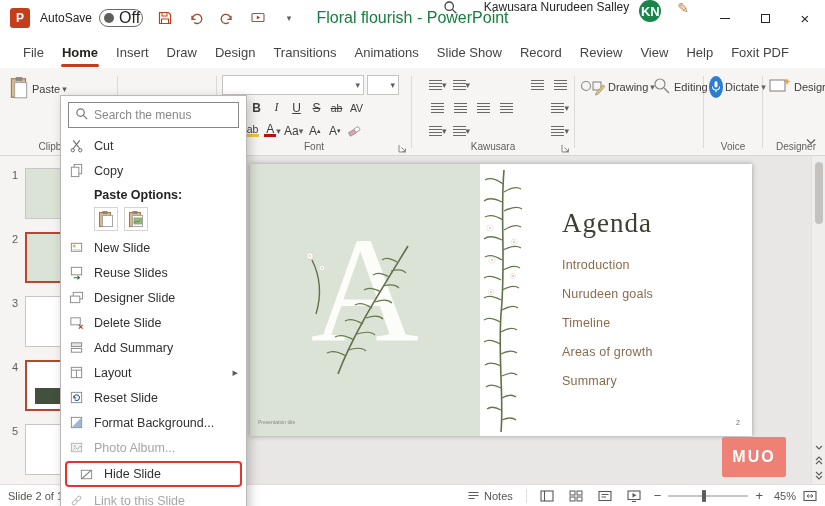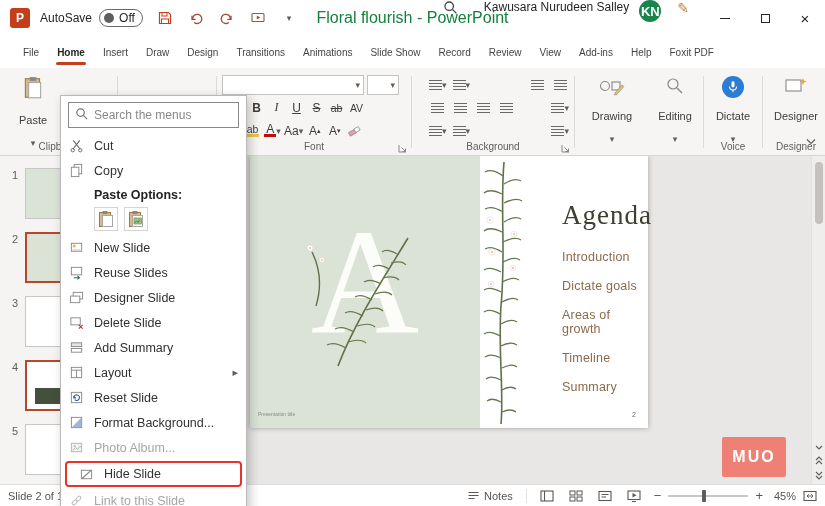--- a/index.html
+++ b/index.html
@@ -5,48 +5,48 @@
 *{margin:0;padding:0;box-sizing:border-box}
 html,body{width:825px;height:506px;overflow:hidden;font-family:"Liberation Sans",sans-serif;background:#e9e7e5;color:#3b3a39;font-size:12px}
 body{position:relative}
 
 
 .titlebar{position:absolute;top:0;left:0;right:0;height:36px;background:#fff;display:flex;align-items:center;padding-left:10px;z-index:6}
 .ppt-logo{width:20px;height:20px;border-radius:3px;background:#c43e1c;color:#fff;font-weight:bold;font-size:12px;display:flex;align-items:center;justify-content:center;flex:0 0 auto}
 .autosave{margin-left:10px;font-size:12px;color:#252423;white-space:nowrap}
 .toggle{margin-left:7px;width:44px;height:18px;border:1px solid #6b6966;border-radius:9px;display:flex;align-items:center;padding:0 4px;gap:5px;background:#fff;cursor:pointer}
 .toggle .knob{width:10px;height:10px;border-radius:50%;background:#605e5c;flex:0 0 auto}
-.toggle .state{font-size:12px;color:#252423}
+.toggle .state{font-size:16px;color:#252423}
 .qa{margin-left:13px;display:flex;align-items:center;justify-content:center;width:18px;height:22px}
 .chv{font-size:9px;color:#605e5c}
 .tb-title{position:absolute;left:50%;transform:translateX(-50%);font-size:16px;color:#15803d;white-space:nowrap}
 .tb-right{margin-left:auto;display:flex;align-items:flex-start;height:100%}
 .tb-search{margin-right:26px;display:flex;align-items:center}
 .user-name{font-size:12px;color:#252423;margin-right:10px;white-space:nowrap}
 .avatar{width:22px;height:22px;border-radius:50%;background:#19854d;color:#fff;font-size:13px;font-weight:bold;display:flex;align-items:center;justify-content:center}
 .pen-icon{margin:0 16px 0 16px;font-size:14px;color:#b97a35}
 .winbtn{width:40px;height:36px;display:flex;align-items:center;justify-content:center;color:#252423;cursor:pointer}
 .min-glyph{width:10px;height:1px;background:#252423;display:block}
 .max-glyph{width:9px;height:9px;border:1px solid #252423;display:block}
 .close-glyph{font-size:15px;line-height:1}
 
 
 .menubar{position:absolute;top:36px;left:0;right:0;height:32px;background:#fff;display:flex;align-items:center;padding-left:14px;z-index:6}
-.menu-item{padding:8px 9px;font-size:10px;color:#444;position:relative;cursor:pointer;white-space:nowrap}
+.menu-item{padding:8px 9px;font-size:13px;color:#444;position:relative;cursor:pointer;white-space:nowrap}
 .menu-item.active{color:#252423;font-weight:700}
 .menu-item.active::after{content:"";position:absolute;left:8px;right:8px;bottom:1px;height:3px;border-radius:2px;background:#c43e1c}
 
 
 .ribbon{position:absolute;top:68px;left:0;right:0;height:88px;background:#f7f5f3;border-bottom:1px solid #d8d5d2;display:flex;padding:3px 2px 0 4px;z-index:5}
 .rgroup{position:relative;height:100%;padding:2px 4px 16px;flex:0 0 auto}
 .glabel{position:absolute;bottom:3px;left:0;right:0;text-align:center;font-size:10px;color:#605e5c;white-space:nowrap}
 .launcher{position:absolute;bottom:4px;right:3px;display:block;width:9px;height:9px}
 .rdivider{width:1px;background:#ddd9d6;margin:5px 1px 7px;flex:0 0 auto}
 .rspacer{flex:0 0 auto}
-.bigbtn{display:flex;flex-direction:column;align-items:center;gap:12px;padding-top:3px;cursor:pointer;font-size:11px;color:#3f3d3b}
+.bigbtn{display:flex;flex-direction:row;align-items:center;gap:2px;padding-top:3px;cursor:pointer;font-size:11px;color:#3f3d3b}
 .f-row{display:flex;align-items:center;gap:3px;height:23px}
 .combo{height:20px;border:1px solid #c6c3c1;background:#fff;display:flex;align-items:center;justify-content:flex-end;padding:0 3px;color:#8a8886}
 .gbtn{min-width:17px;height:19px;display:flex;align-items:center;justify-content:center;font-size:12px;color:#3f3d3b;border-radius:2px;cursor:pointer}
 .gb-bold{font-weight:bold}
 .gb-italic{font-style:italic;font-family:"Liberation Serif",serif}
 .gb-underline{text-decoration:underline}
 .gb-strike{text-decoration:line-through}
 .gb-small{font-size:10.5px}
 .stack{display:flex;flex-direction:column;align-items:center;line-height:10px}
 .cbar{width:12px;height:3px;display:block}
@@ -60,21 +60,21 @@
 .thumb-num{width:14px;font-size:11px;color:#605e5c;text-align:right;padding-top:1px}
 .thumb-frame{width:132px;height:51px;background:#fff;border:1px solid #c8c6c4;position:relative;overflow:hidden}
 .thumb-frame.sel{border:2px solid #b7472a}
 .tf-1{background:#dbe2d6}
 .tf-1 .mini-letter{position:absolute;left:0;right:0;top:4px;text-align:center;font-family:"Liberation Serif",serif;font-size:26px;color:#fdfdfb}
 .tf-2{background:linear-gradient(to right,#dbe2d6 0 49%,#fff 49%)}
 .tf-4 .dark-patch{position:absolute;left:8px;bottom:5px;width:34px;height:16px;background:#44503e}
 
 
 .canvas{position:absolute;top:156px;left:180px;right:14px;bottom:22px;background:#e9e7e5;z-index:1}
-.slide{position:absolute;left:70px;top:0;width:398px;height:272px;background:#fff;box-shadow:0 0 5px rgba(0,0,0,.32)}
+.slide{position:absolute;left:70px;top:8px;width:502px;height:272px;background:#fff;box-shadow:0 0 5px rgba(0,0,0,.32)}
 .slide-left{position:absolute;left:0;top:0;width:230px;height:272px;background:#dbe2d6;overflow:hidden}
 .big-letter{position:absolute;left:0;right:0;top:50px;text-align:center;font-family:"Liberation Serif",serif;font-size:150px;line-height:1;color:#fcfcf9}
 .fern-overlay,.floral-strip{position:absolute;top:0;pointer-events:none}
 .fern-overlay{left:0}
 .floral-strip{left:230px}
 .agenda{position:absolute;left:312px;top:44px;right:8px}
 .agenda-title{font-family:"Liberation Serif",serif;font-size:27px;font-weight:400;color:#3e3e32;letter-spacing:1px;margin-bottom:19px}
 .agenda-item{font-size:12.5px;color:#8a6b4c;margin-bottom:15px;letter-spacing:.2px}
 .slide-footer{position:absolute;left:8px;bottom:11px;font-size:5px;color:#8a8a82}
 .slide-pagenum{position:absolute;right:12px;bottom:10px;font-size:7px;color:#6b6b60}
@@ -183,21 +183,20 @@
   <span class="menu-item active">Home</span>
   <span class="menu-item">Insert</span>
   <span class="menu-item">Draw</span>
   <span class="menu-item">Design</span>
   <span class="menu-item">Transitions</span>
   <span class="menu-item">Animations</span>
   <span class="menu-item">Slide Show</span>
   <span class="menu-item">Record</span>
   <span class="menu-item">Review</span>
   <span class="menu-item">View</span>
-  <span class="menu-item">Add-ins</span>
   <span class="menu-item">Help</span>
   <span class="menu-item">Foxit PDF</span>
 
 </div>
 
 <div class="ribbon">
 
   <div class="rgroup" style="width:112px">
     <div class="bigbtn" style="width:50px">
       <span>
@@ -326,21 +325,21 @@
       <span class="gbtn">
           <span class="lns"></span>
           <span class="chv">▾</span>
         </span>
       <span style="flex:1"></span>
       <span class="gbtn">
           <span class="lns"></span>
           <span class="chv">▾</span>
         </span>
     </div>
-    <span class="glabel">Background</span>
+    <span class="glabel">Kawusara</span>
     <span class="launcher">
       <svg width="9" height="9" viewBox="0 0 9 9">
           <path d="M1 1 v7 h7 M3.5 3.5 l4 4 M7.5 4.5 v3 h-3" fill="none" stroke="#8a8886" stroke-width="1"></path>
         </svg>
     </span>
   </div>
   <div class="rdivider"></div>
 
   <div class="rgroup" style="width:72px">
     <div class="bigbtn">
@@ -467,23 +466,23 @@
           <circle cx="10" cy="64" r="1"></circle>
           <circle cx="34" cy="78" r="1"></circle>
           <circle cx="12" cy="96" r="1"></circle>
           <circle cx="33" cy="112" r="1"></circle>
           <circle cx="11" cy="128" r="1"></circle>
         </g>
     </svg>
     <div class="agenda">
       <div class="agenda-title">Agenda</div>
       <div class="agenda-item">Introduction</div>
-      <div class="agenda-item">Dictate goals</div>
+      <div class="agenda-item">Nurudeen goals</div>
+      <div class="agenda-item">Timeline</div>
       <div class="agenda-item">Areas of growth</div>
-      <div class="agenda-item">Timeline</div>
       <div class="agenda-item">Summary</div>
     </div>
     <div class="slide-footer">Presentation title</div>
     <div class="slide-pagenum">2</div>
   </div>
 </div>
 
 <div class="muo">MUO</div>
 
 <div class="vscroll">

